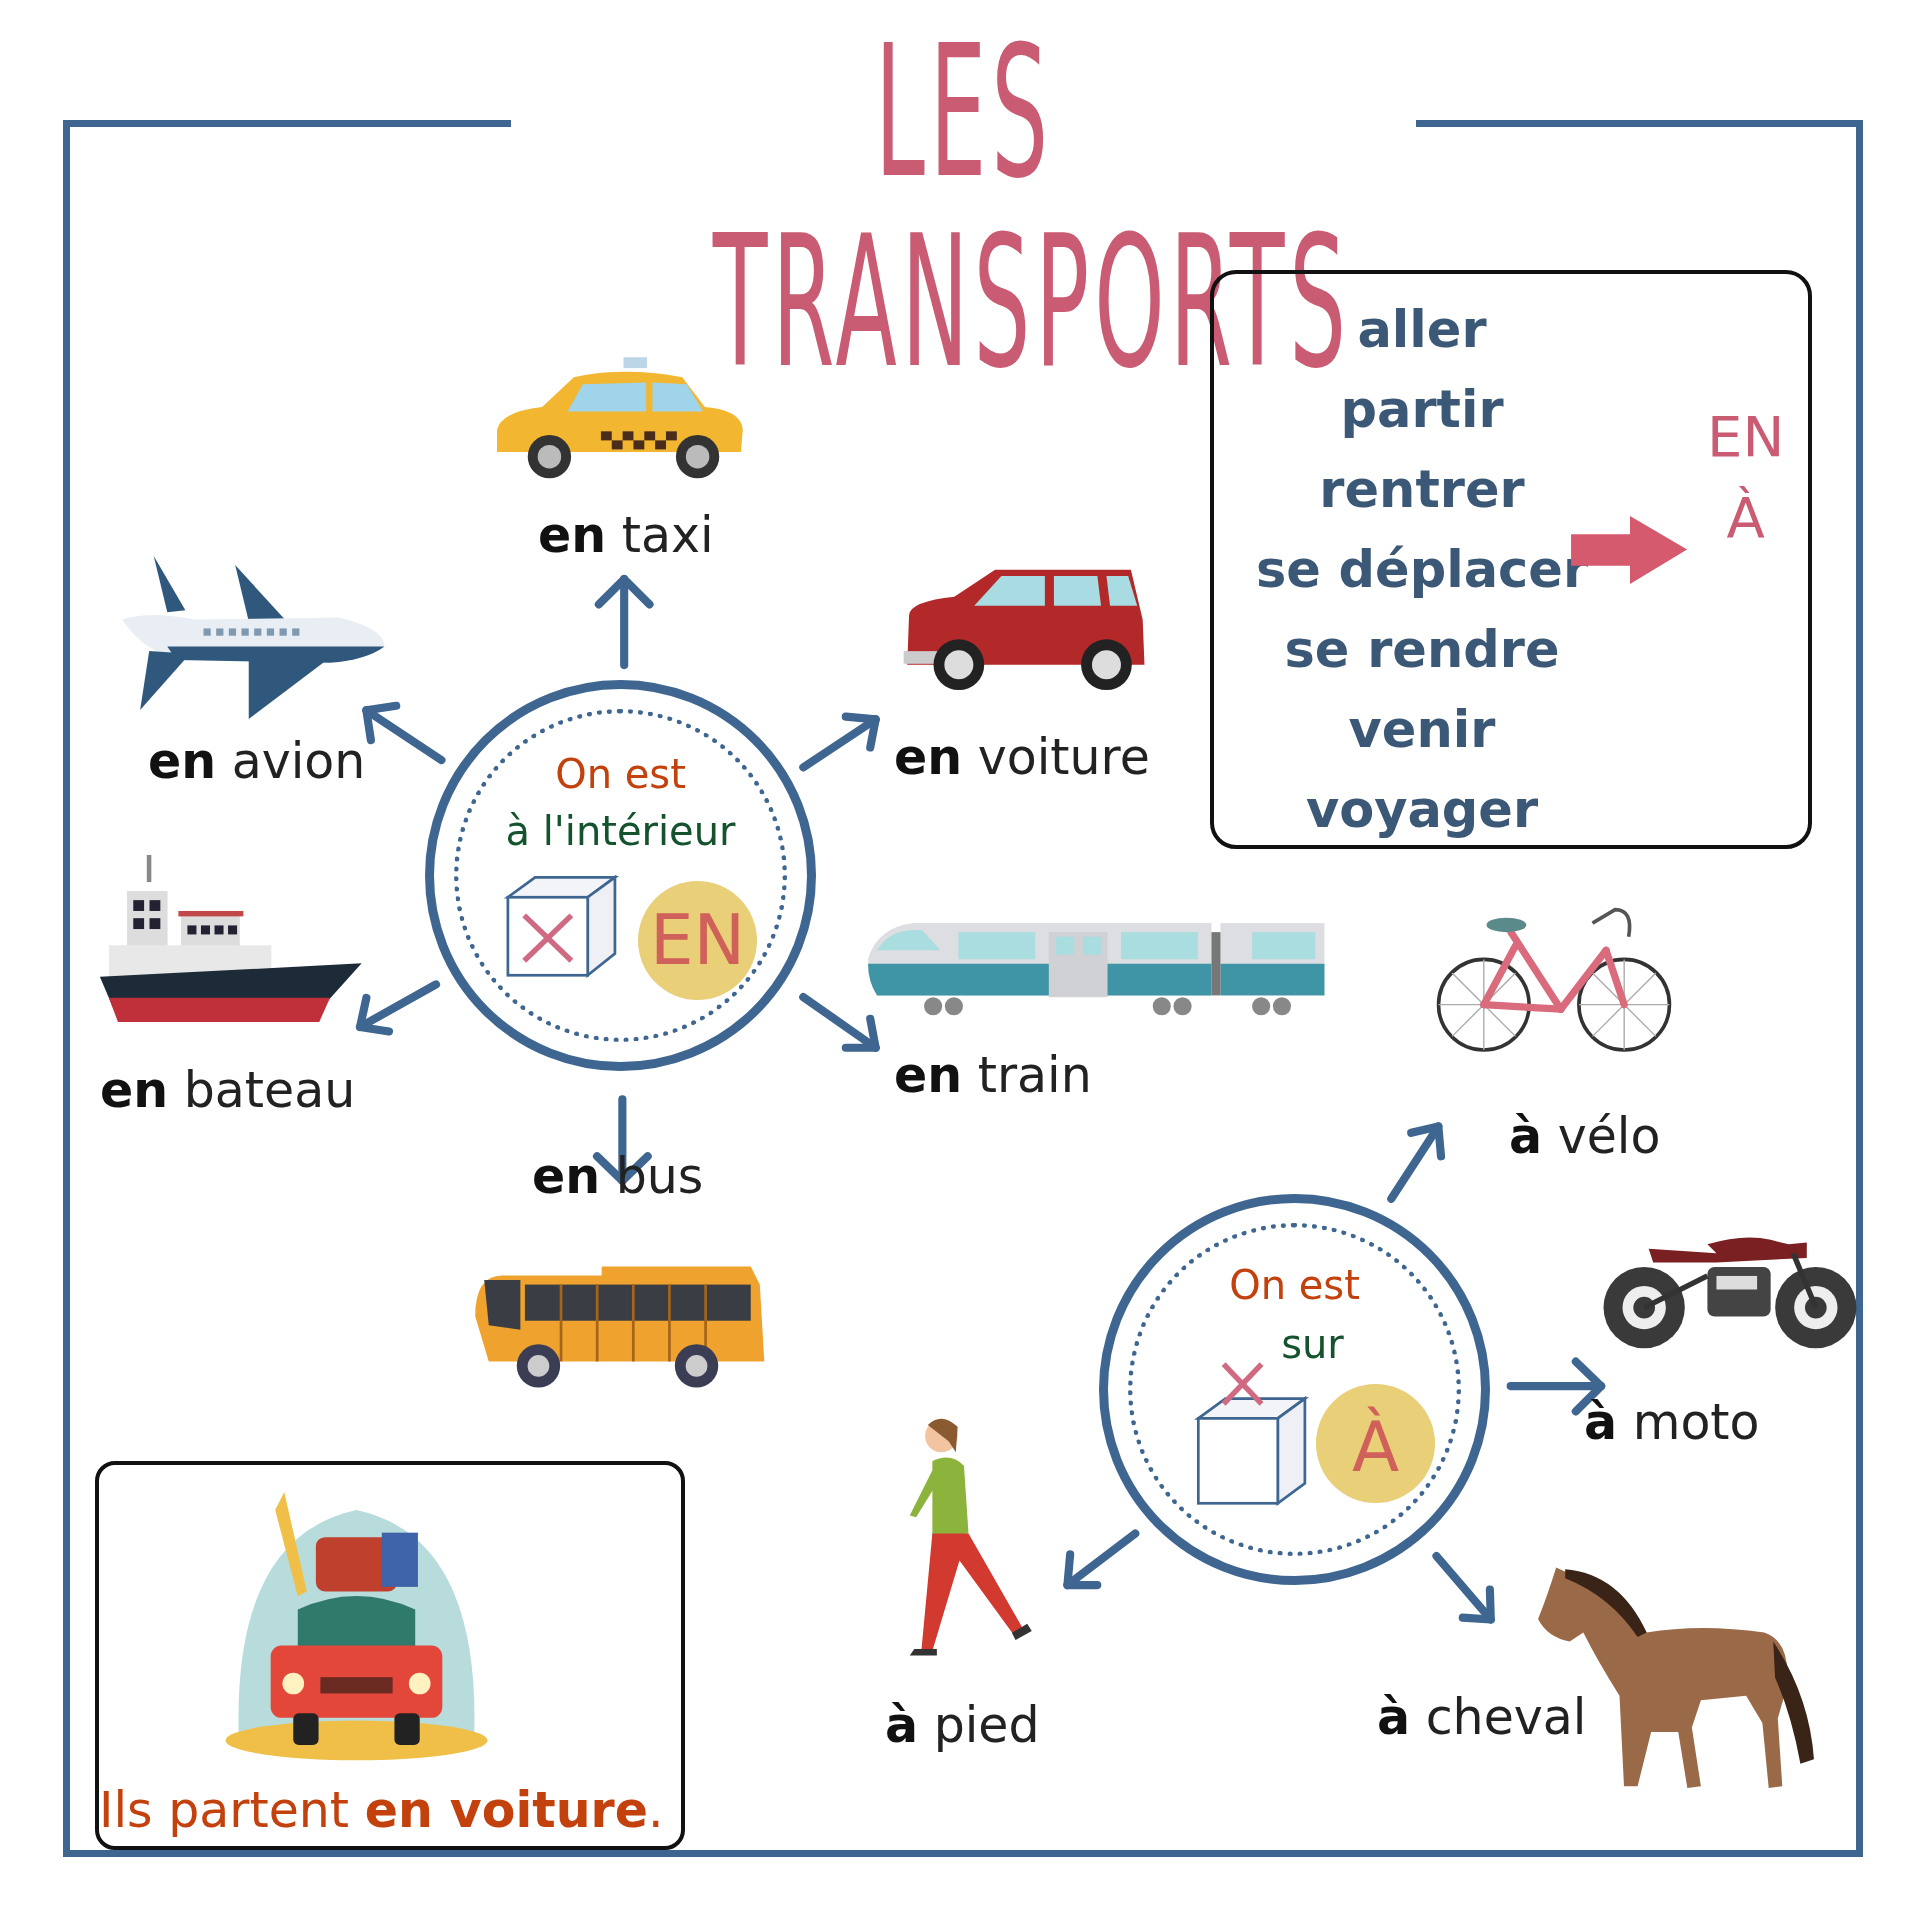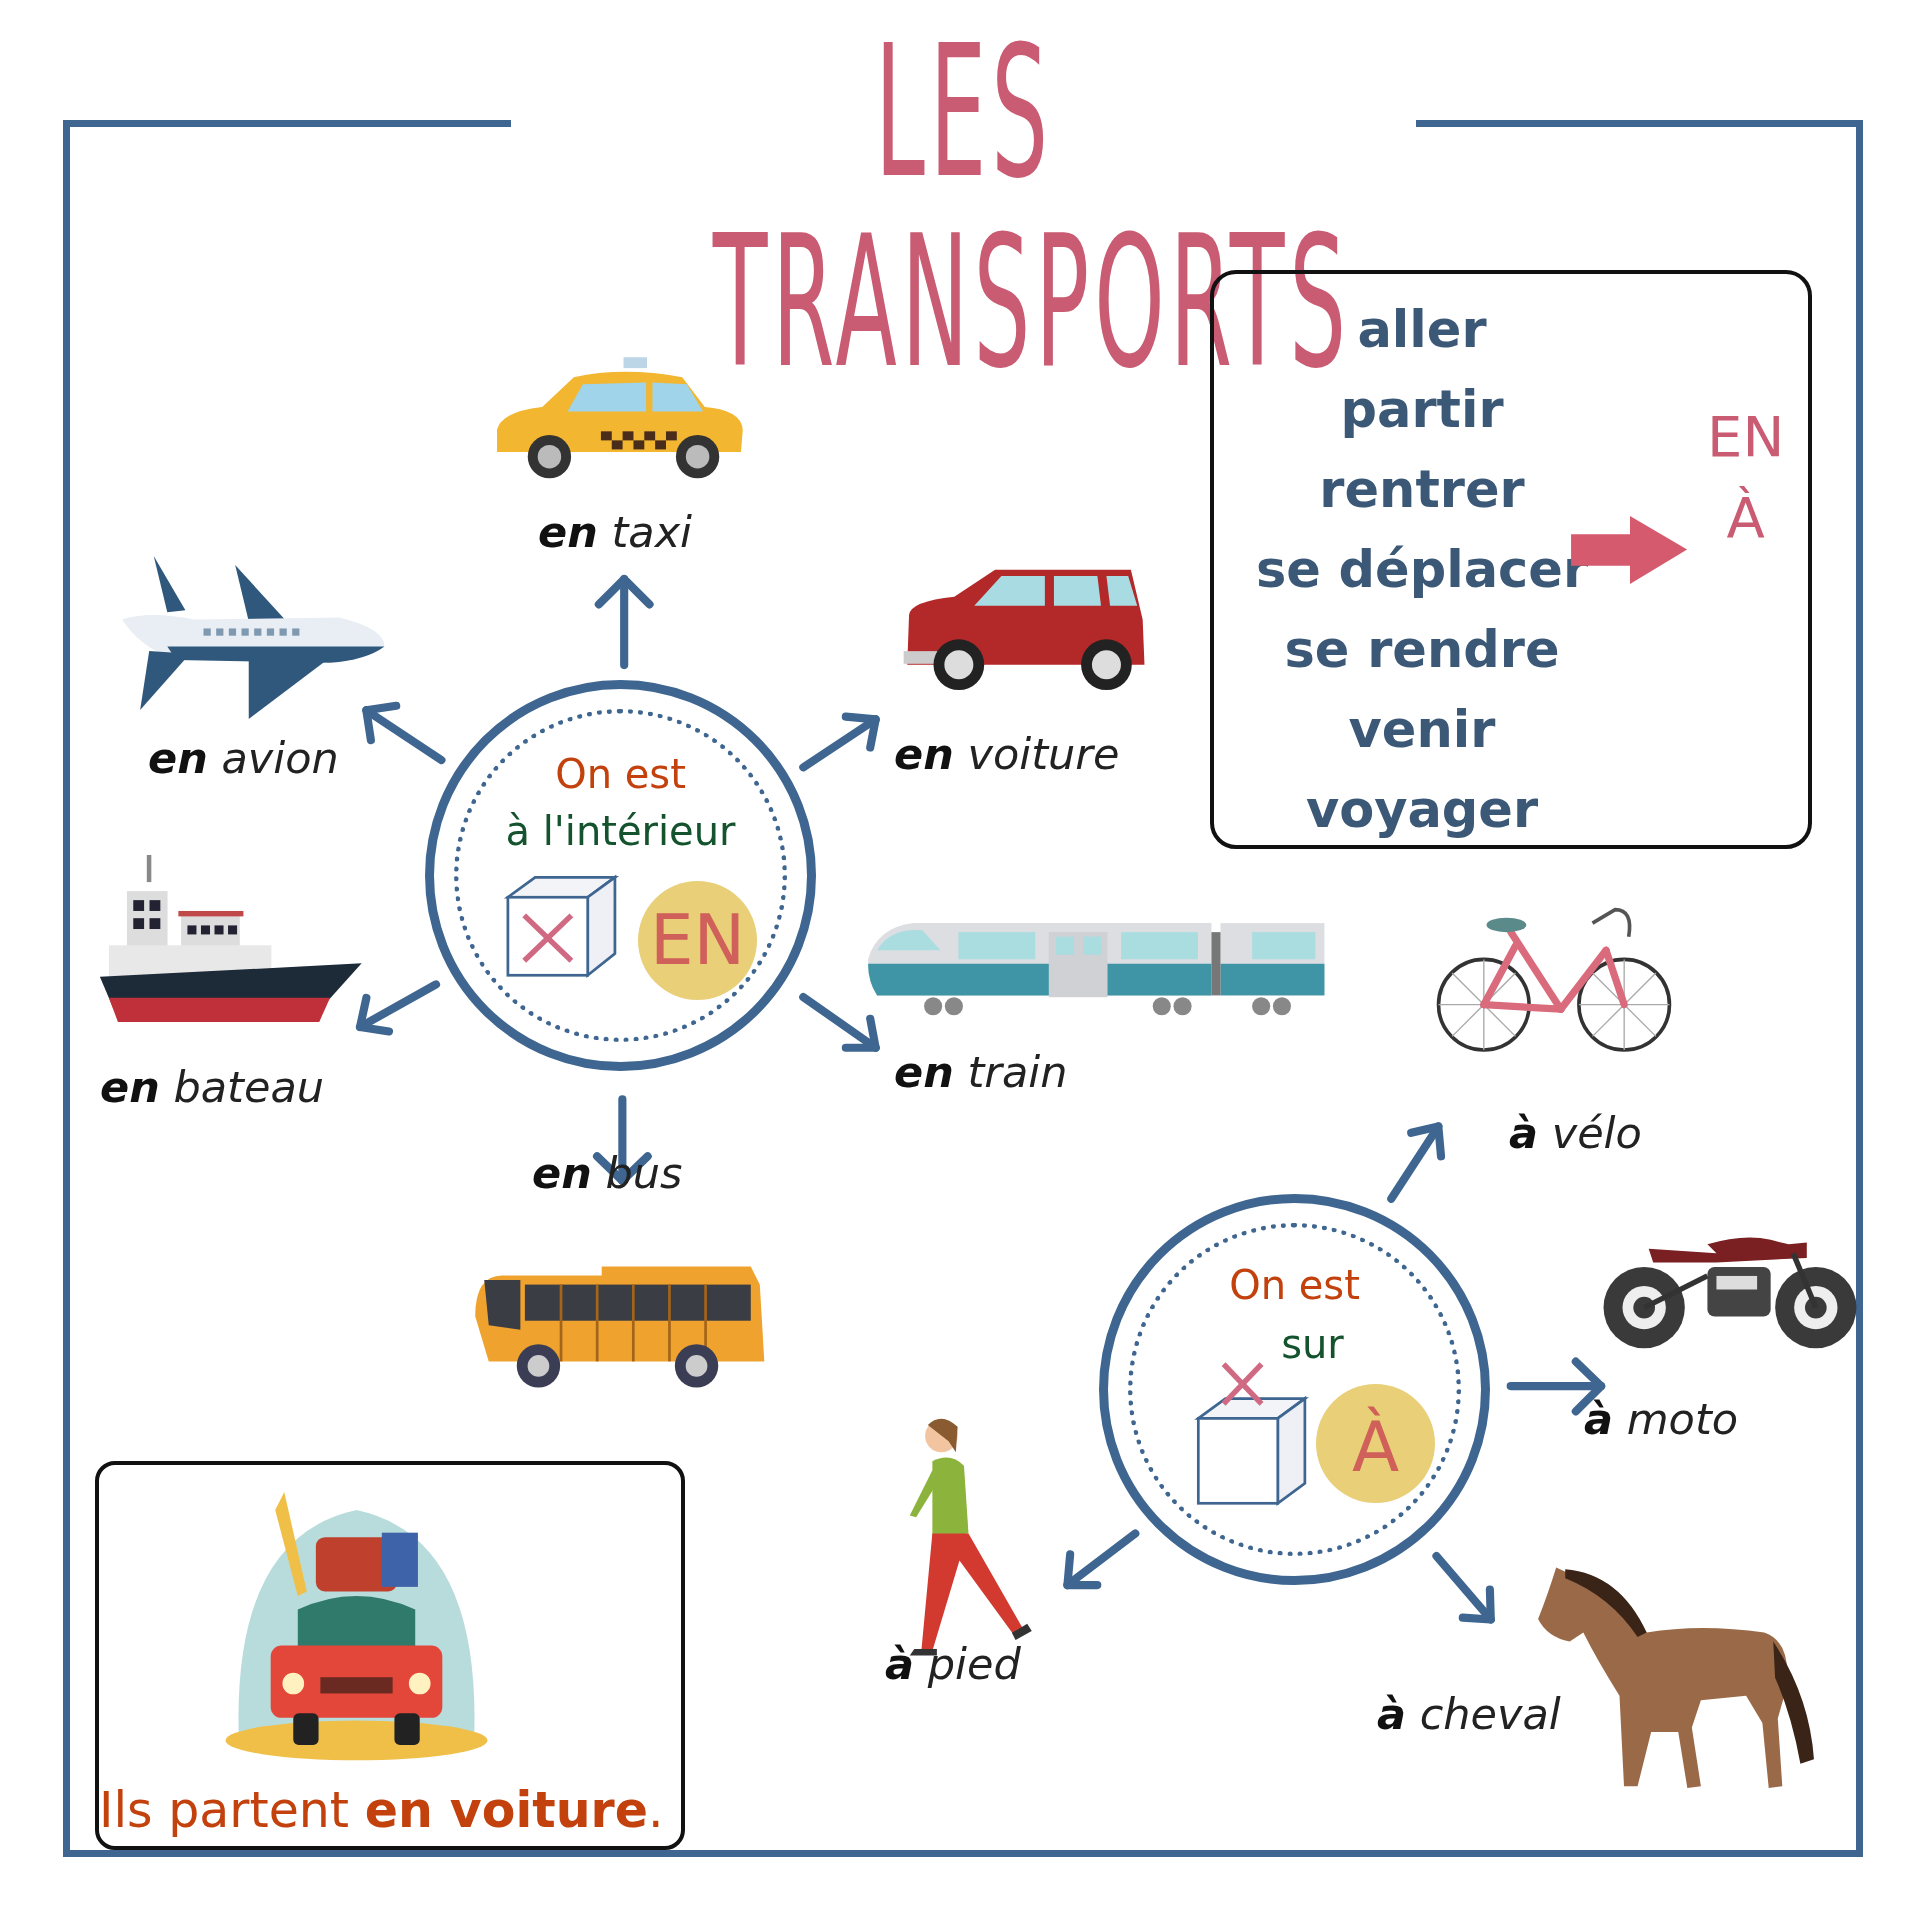--- a/index.html
+++ b/index.html
@@ -1,20 +1,20 @@
 <!DOCTYPE html>
 <html style="font-size:14.5px"><head>
 <meta charset="utf-8">
 <style>
   html,body{margin:0;padding:0;background:#fff;}
   body{width:1925px;height:1920px;position:relative;overflow:hidden;font-family:"DejaVu Sans","Liberation Sans",sans-serif;}
   .frame{position:absolute;left:63px;top:120px;width:1800px;height:1737px;border:7.2px solid #3e6690;box-sizing:border-box;}
   .title-gap{position:absolute;left:511px;top:100px;width:905px;height:36px;background:#fff;}
   .title{position:absolute;left:507px;top:18px;width:914px;height:190px;text-align:center;color:#c95b72;font-family:"DejaVu Sans Condensed","DejaVu Sans",sans-serif;font-size:181px;line-height:190px;letter-spacing:9px;transform:scaleX(0.55);transform-origin:center;font-weight:normal;}
-  .lbl{position:absolute;font-size:43px;color:#222;white-space:nowrap;line-height:1;font-style:italic;}
+  .lbl{position:absolute;font-size:49px;color:#222;white-space:nowrap;line-height:1;}
   .lbl b{font-weight:bold;color:#111;}
   .circle{position:absolute;border:9px solid #3e6690;border-radius:50%;box-sizing:border-box;background:#fff;}
   .dots{position:absolute;border:5.4px dotted #3e6690;border-radius:50%;box-sizing:border-box;}
   .onest{position:absolute;width:100%;text-align:center;font-size:40px;color:#c2410c;}
   .pink{color:#14532d;}
   .badge{position:absolute;border-radius:50%;background:#e8cf78;color:#d0605a;text-align:center;font-size:69px;}
   .verbbox{position:absolute;left:1210px;top:270px;width:602px;height:579px;border:4.5px solid #111;border-radius:26px;box-sizing:border-box;}
   .verbs{position:absolute;left:0;top:16.3px;width:416px;text-align:center;}
   .verb{font-size:51px;font-weight:bold;color:#3c5877;height:80px;line-height:80px;}
   .ena{position:absolute;left:493px;top:122px;font-size:56px;color:#c95b72;text-align:center;line-height:81px;}
@@ -272,21 +272,21 @@
 
 <svg style="left:896px;top:1416px;width:145px;height:253px;" viewBox="0 0 160 280">
   <circle cx="50" cy="22" r="18" fill="#f2c4a0"></circle>
   <path d="M35,10 Q50,-5 68,12 L66,40 L58,28 Z" fill="#8a5a30"></path>
   <path d="M40,50 Q60,40 75,55 L80,130 L40,135 Z" fill="#8cb43c"></path>
   <path d="M40,60 L15,110 L22,112 L48,70 Z" fill="#8cb43c"></path>
   <path d="M40,130 L80,130 L140,235 L130,242 L70,160 L40,260 L28,258 Z" fill="#d23a30"></path>
   <path d="M20,258 L45,258 L45,265 L15,265 Z" fill="#333"></path>
   <path d="M128,240 L145,230 L150,238 L132,248 Z" fill="#333"></path>
 </svg>
-<div class="lbl" style="left:885px;top:1643px;"><b>à</b> <span>pied</span></div>
+<div class="lbl" style="left:885px;top:1701px;"><b>à</b> <span>pied</span></div>
 
 <svg style="left:1520px;top:1560px;width:303px;height:240px;" viewBox="0 0 335 265">
   <path d="M40,8 L55,15 Q110,20 140,80 Q200,70 270,80 Q300,90 295,140 L285,175 L290,250 L275,252 L268,180 L250,150 L200,155 L190,185 L200,250 L185,252 L175,190 L145,190 L130,250 L115,250 L110,150 Q85,110 70,80 L55,90 Q30,85 20,65 Q30,40 40,8 Z" fill="#9a6a48"></path>
   <path d="M50,10 Q110,15 140,80 L130,85 Q100,40 50,20 Z" fill="#3a2418"></path>
   <path d="M280,90 Q320,150 325,220 L310,225 Q300,170 282,130 Z" fill="#3a2418"></path>
 </svg>
 <div class="lbl" style="left:1377px;top:1693px;"><b>à</b> <span>cheval</span></div>
 
 <div class="examplebox">
   <svg style="left:122px;top:18px;width:271px;height:280px;" viewBox="0 0 300 310">

